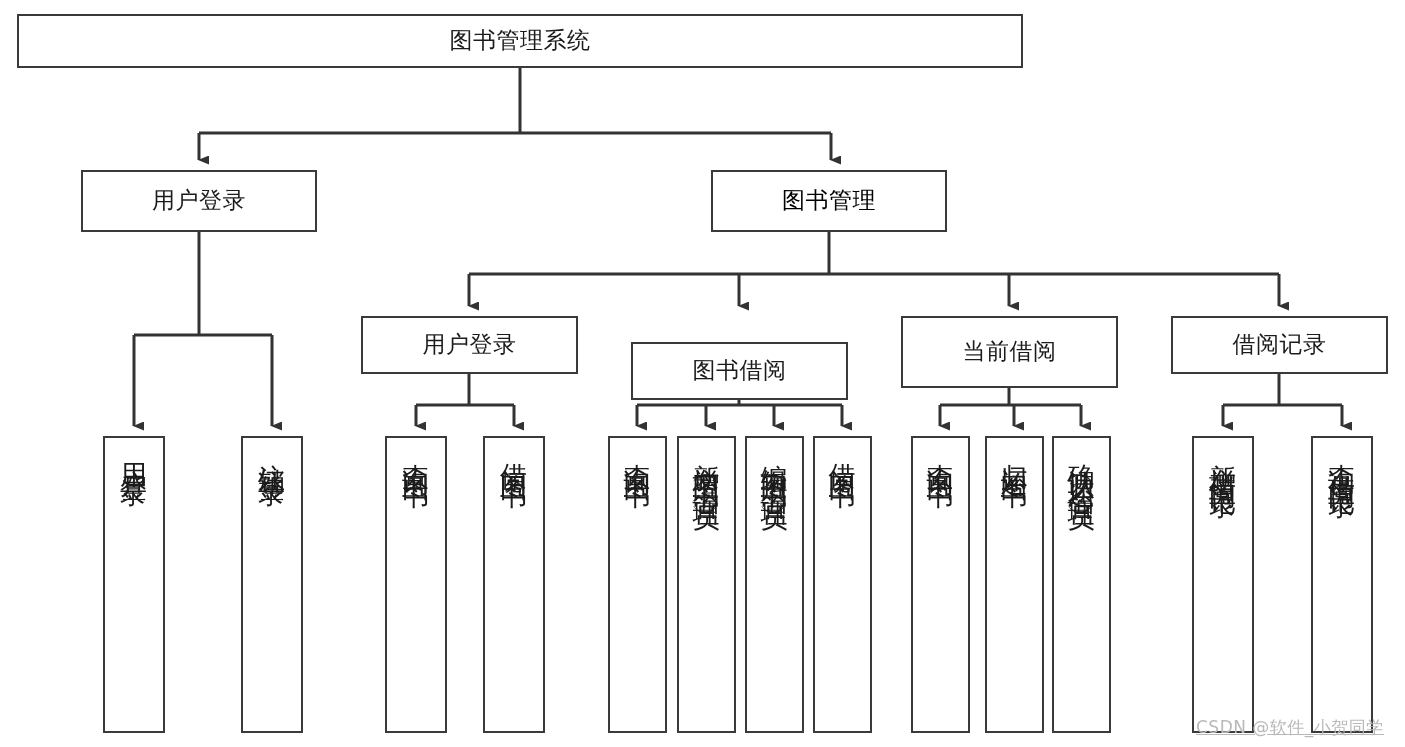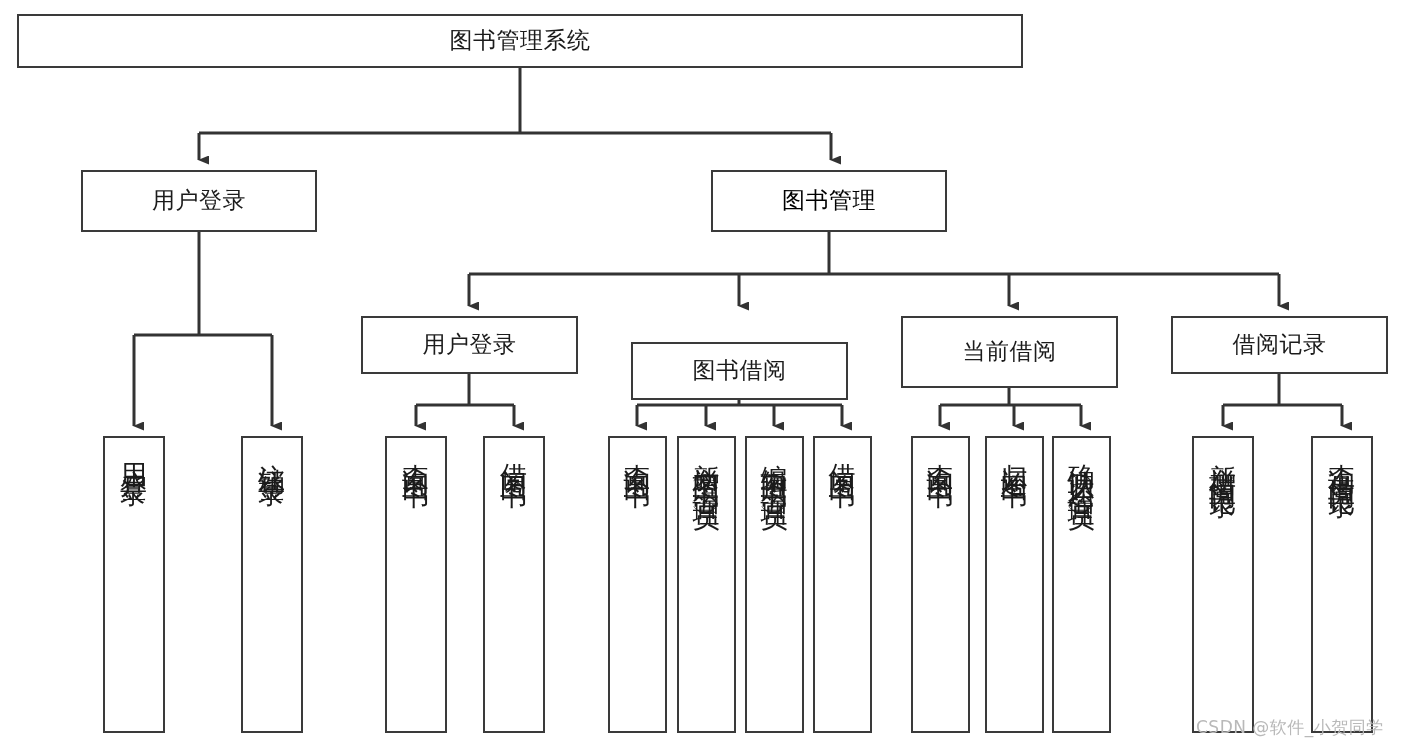--- a/index.html
+++ b/index.html
@@ -57,20 +57,21 @@
     line-height: 1;
     white-space: nowrap;
   }
   .watermark {
     position: absolute;
     font-size: 17px;
     color: #b9b9b9;
     letter-spacing: 0.5px;
     white-space: nowrap;
     user-select: none;
+    text-decoration: underline;
   }
 </style>
 </head>
 <body>
 
 <div id="diagram-root" style="background: rgb(255, 255, 255);">
 
   <svg class="diagram-canvas" viewBox="0 0 1405 747" xmlns="http://www.w3.org/2000/svg">
     <defs>
       <marker id="arrowhead" markerWidth="9" markerHeight="11" refX="4.5" refY="10" orient="auto" markerUnits="userSpaceOnUse">

